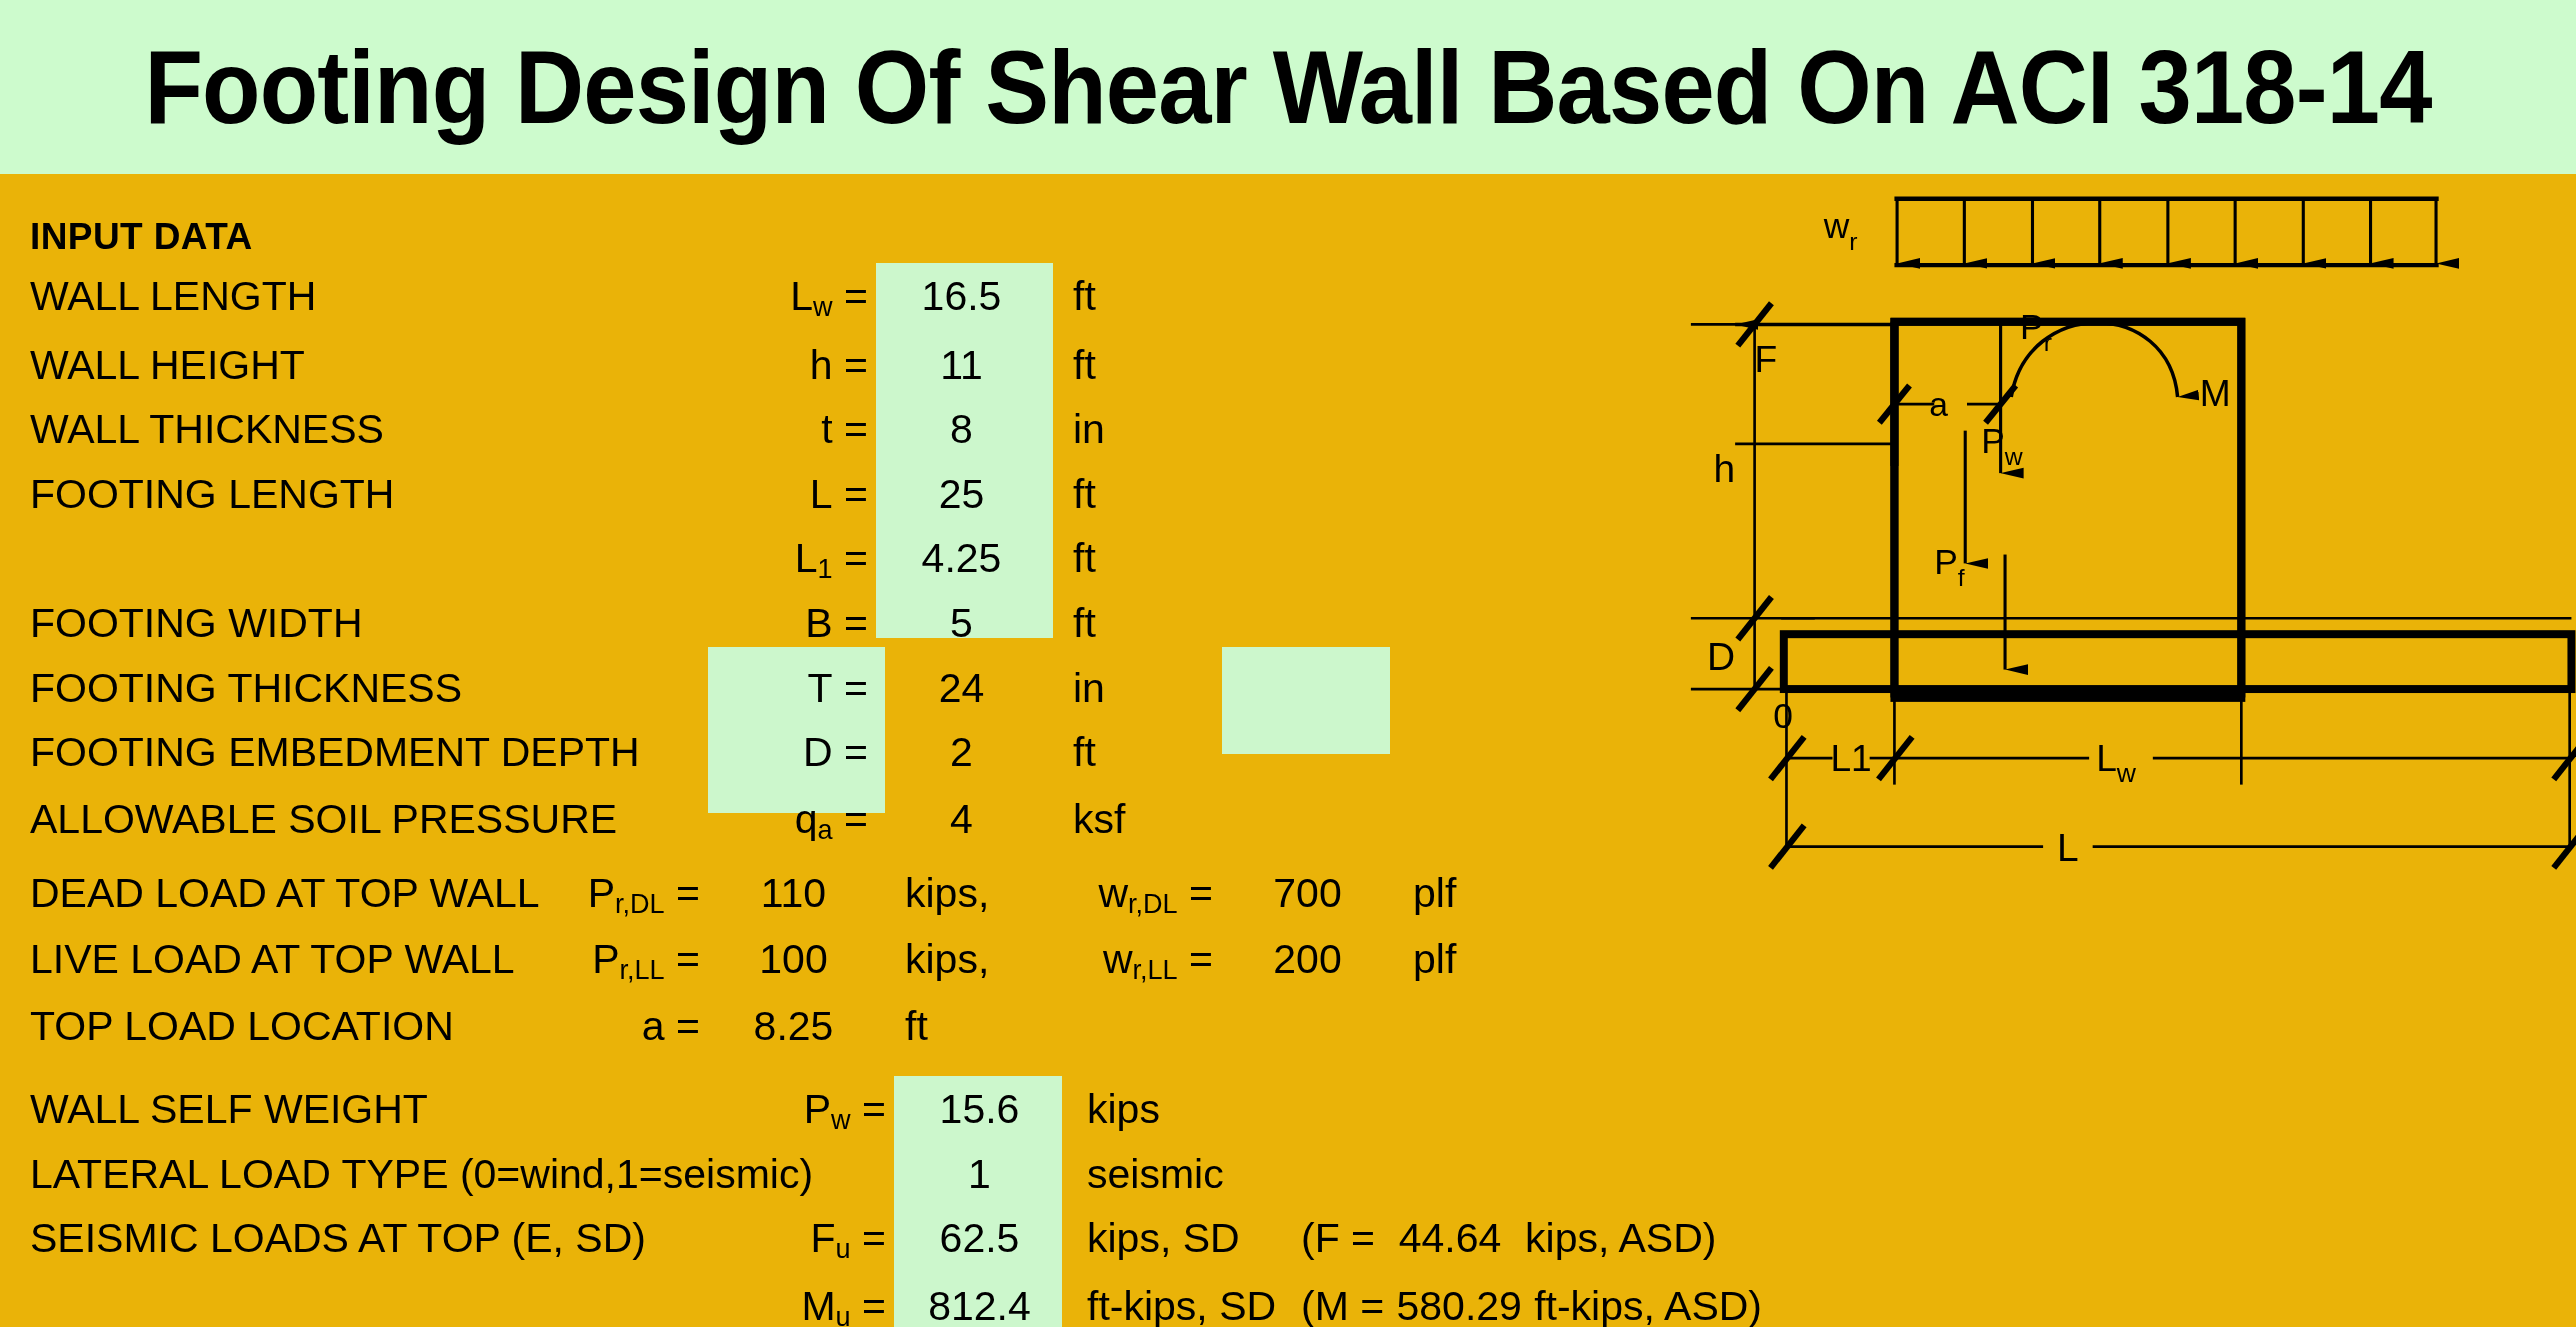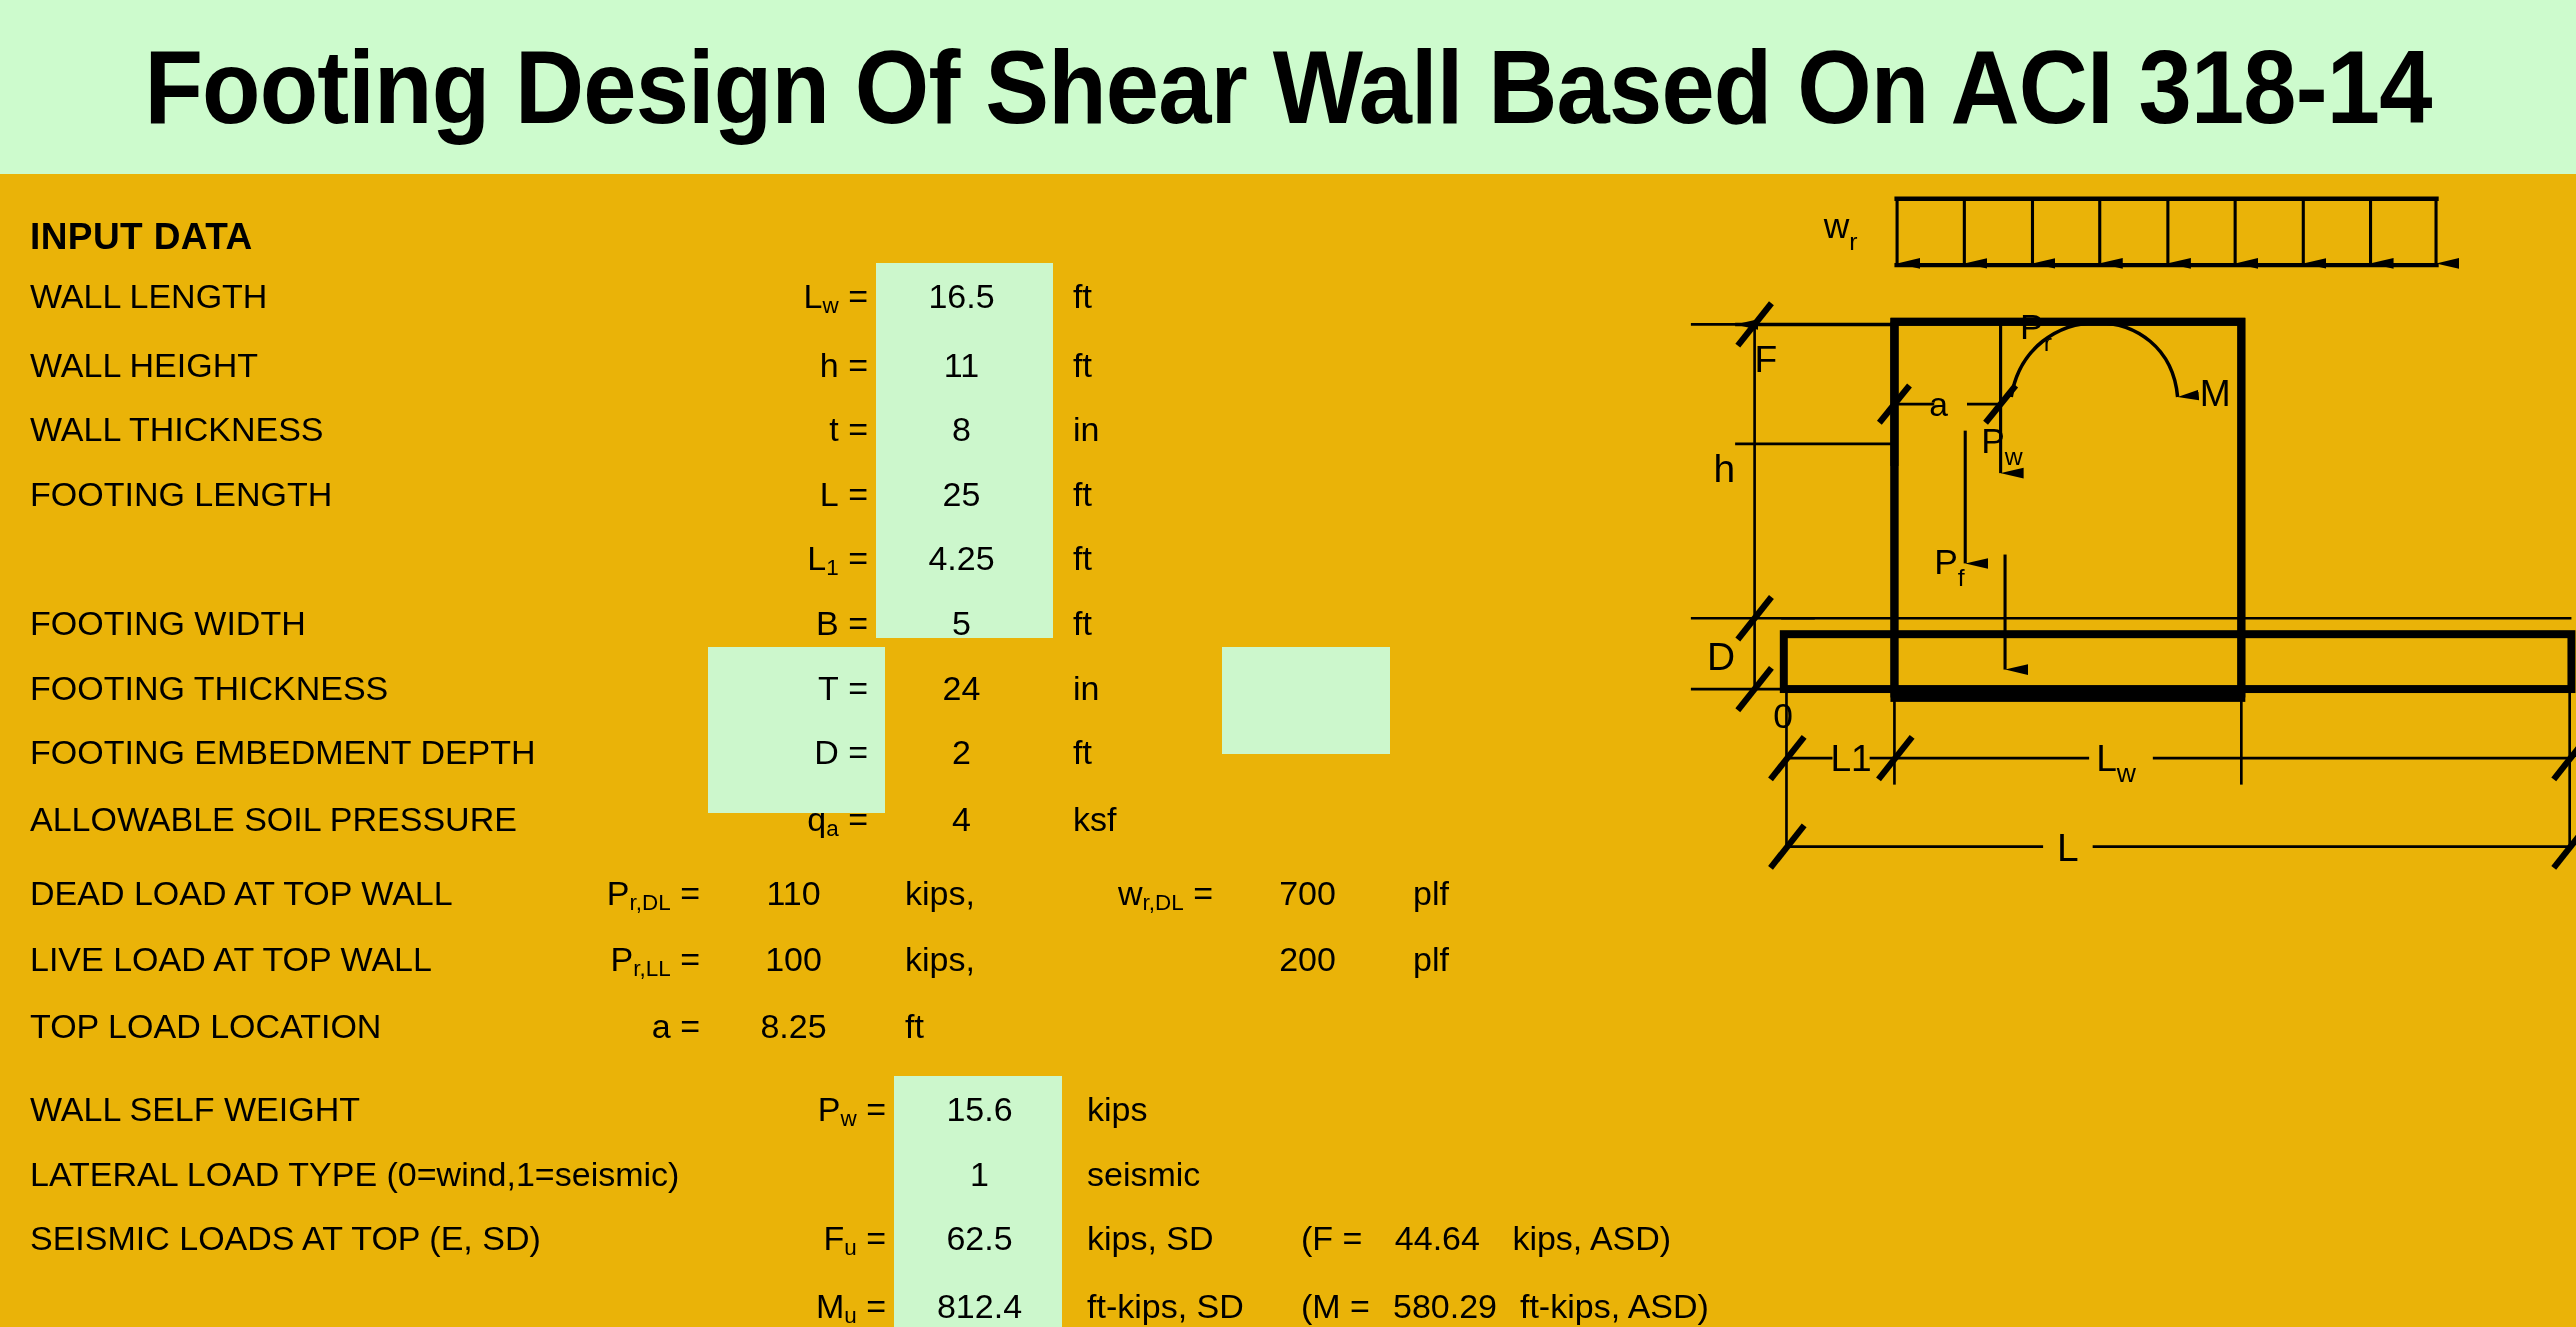--- a/index.html
+++ b/index.html
@@ -75,21 +75,21 @@
   .hl-main  { left: 876px; top: 89px; width: 177px; height: 375px; }
   .hl-loadA { left: 708px; top: 473px; width: 177px; height: 166px; }
   .hl-loadB { left: 1222px; top: 473px; width: 168px; height: 107px; }
   .hl-lower { left: 894px; top: 902px; width: 168px; height: 252px; }
 
   .row {
     position: absolute;
     left: 0;
     width: 1558px;
     height: 67px;
-    font-size: 34px;
+    font-size: 41px;
     line-height: 67px;
     white-space: nowrap;
   }
   .lbl {
     position: absolute;
     left: 30px;
     top: 0;
   }
   .sym {
     position: absolute;
@@ -236,20 +236,21 @@
       <span class="sym sym-loadB"><span>w</span><sub>r,DL</sub> <span>=</span></span>
       <span class="val val-loadB">700</span>
       <span class="unit unit-loadB">plf</span>
     </div>
 
     <div class="row" style="top:752px">
       <span class="lbl">LIVE LOAD AT TOP WALL</span>
       <span class="sym sym-loadA"><span>P</span><sub>r,LL</sub> <span>=</span></span>
       <span class="val val-loadA">100</span>
       <span class="unit unit-loadA">kips,</span>
+      <span class="sym sym-loadB"><span>w</span><sub>r,LL</sub> <span>=</span></span>
       <span class="val val-loadB">200</span>
       <span class="unit unit-loadB">plf</span>
     </div>
 
     <div class="row" style="top:819px">
       <span class="lbl">TOP LOAD LOCATION</span>
       <span class="sym sym-loadA"><span>a</span><sub></sub> <span>=</span></span>
       <span class="val val-loadA">8.25</span>
       <span class="unit unit-loadA">ft</span>
     </div>

